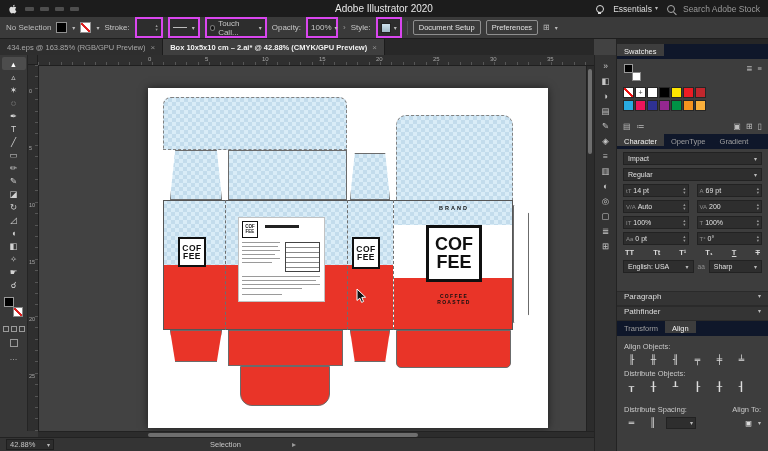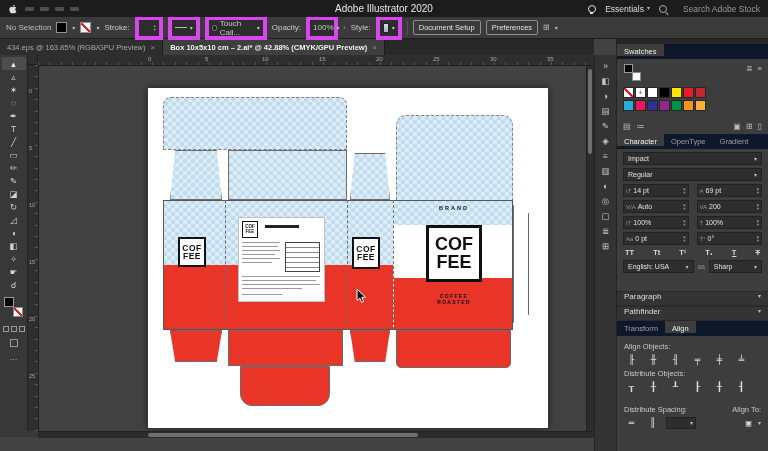--- a/index.html
+++ b/index.html
@@ -6,34 +6,34 @@
   #app{position:relative;width:768px;height:451px;overflow:hidden;background:#424242;
        font-family:"Liberation Sans",sans-serif;user-select:none}
   
   .menubar{position:absolute;left:0;top:0;width:768px;height:17px;background:#1c1c1c;
            display:flex;align-items:center;gap:7px;padding:0 8px;box-sizing:border-box;z-index:40}
   .mb-menus{display:flex;gap:6px;align-items:center}
   .mb-pill{width:9px;height:4px;background:#8b8b8b;border-radius:1px;opacity:.45}
   .mb-title{position:absolute;left:50%;top:0;transform:translateX(-50%);line-height:17px;font-size:10px;color:#e8e8e8;white-space:nowrap}
   .mb-right{margin-left:auto;display:flex;align-items:center;gap:9px}
   .ws-label{font-size:8.5px;color:#ddd;display:flex;gap:3px}
-  .search-wrap{display:flex;align-items:center;gap:16px}
+  .search-wrap{display:flex;align-items:center;gap:8px}
   .search-text{font-size:8.5px;color:#9a9a9a}
   .chev{font-size:6px;color:#bbb}
   .bulb{width:6px;height:6px;border:1px solid #ddd;border-radius:50%;position:relative}
   .bulb:after{content:"";position:absolute;left:1px;top:6px;width:3px;height:2px;background:#ddd}
   .lens{width:6px;height:6px;border:1px solid #aaa;border-radius:50%;position:relative}
   .lens:after{content:"";position:absolute;width:4px;height:1px;background:#aaa;transform:rotate(45deg);left:5px;top:7px}
   
   .controlbar{position:absolute;left:0;top:17px;width:768px;height:22px;background:#3a3a3a;border-bottom:1px solid #1e1e1e;
               display:flex;align-items:center;gap:5px;padding:0 6px;box-sizing:border-box;font-size:8px;color:#c8c8c8;z-index:39}
   .cb-swatch{width:11px;height:11px;border:1px solid #909090;box-sizing:border-box;flex:none}
   .cb-fill{background:#000}
   .cb-stroke{background:#fff;background-image:linear-gradient(45deg,transparent 42%,#d22 42%,#d22 58%,transparent 58%)}
-  .cb-field{height:15px;background:#2d2d2d;border:4px solid #d946ef;display:flex;align-items:center;gap:3px;padding:8px 3px;box-sizing:border-box;flex:none}
+  .cb-field{height:21px;background:#2d2d2d;border:2px solid #d946ef;display:flex;align-items:center;gap:3px;padding:3px 3px;box-sizing:border-box;flex:none}
   .cb-btn{height:13px;border:1px solid #8f8f8f;border-radius:2px;display:flex;align-items:center;padding:0 5px;font-size:7.5px;color:#e2e2e2;flex:none}
   .cb-div{width:1px;height:14px;background:#555;flex:none}
   .dot{width:4px;height:4px;border-radius:50%;background:#111;border:1px solid #777}
   .style-sw{width:8px;height:8px;background:linear-gradient(#cfe3ee,#9fb7c4);border:1px solid #222}
   .gt{color:#999;font-size:8px}
   
   .tabbar{position:absolute;left:0;top:39px;width:594px;height:16px;background:#282828;display:flex;z-index:38}
   .doc-tab{display:flex;align-items:center;gap:5px;padding:0 7px;font-size:7.5px;color:#a8a8a8;background:#2e2e2e;border-right:1px solid #1c1c1c;white-space:nowrap}
   .doc-tab.active{background:#3f3f3f;color:#f2f2f2;font-weight:bold}
   .tab-close{color:#8f8f8f;font-size:8px;font-weight:normal}
@@ -557,14 +557,22 @@
           <span class="chev">▾</span>
         </span>
       </div>
     </div>
   </div>
 
   <div class="corner-bl"></div>
   <div class="hscroll">
     <span class="hthumb"></span>
   </div>
+  <div class="statusbar">
+    <span class="zoom-box">
+      <span>42.88%</span>
+      <span class="chev">▾</span>
+    </span>
+    <span class="status-tool">Selection</span>
+    <span class="status-arrow">▸</span>
+  </div>
 
 </div>
 
 </body></html>

